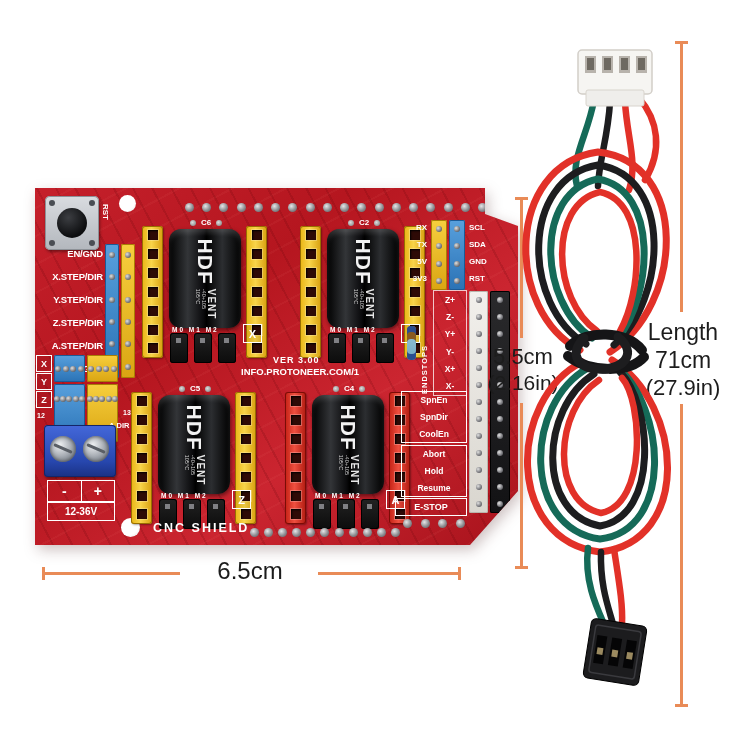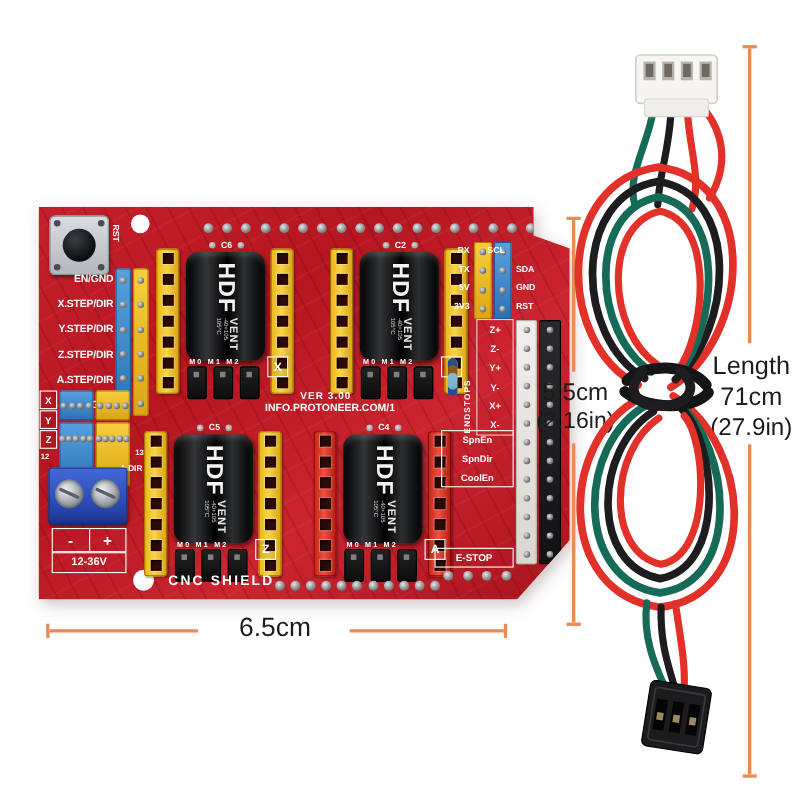--- a/index.html
+++ b/index.html
@@ -409,21 +409,21 @@
           <i class="pin" style="font-style: normal;"></i>
           <i class="pin" style="font-style: normal;"></i>
           <i class="pin" style="font-style: normal;"></i>
         </div>
     <div class="abs pincol col-blue" style="left:414px;top:32px;width:16px;height:70px">
           <i class="pin" style="font-style: normal;"></i>
           <i class="pin" style="font-style: normal;"></i>
           <i class="pin" style="font-style: normal;"></i>
           <i class="pin" style="font-style: normal;"></i>
         </div>
-    <div class="silk" style="left:408px;top:36px;font-size:8px">SCL</div>
+    <div class="silk" style="left:434px;top:36px;font-size:8px">SCL</div>
     <div class="silk" style="left:434px;top:53px;font-size:8px">SDA</div>
     <div class="silk" style="left:434px;top:70px;font-size:8px">GND</div>
     <div class="silk" style="left:434px;top:87px;font-size:8px">RST</div>
 
     <div class="abs vtext" style="left:385px;top:106px;height:100px">ENDSTOPS</div>
     <div class="abs endbox" style="left:398px;top:102px;width:32px;height:104px">
       <span>Z+</span>
       <span>Z-</span>
       <span>Y+</span>
       <span>Y-</span>
@@ -460,20 +460,25 @@
           <i class="pin" style="font-style: normal;"></i>
           <i class="pin" style="font-style: normal;"></i>
         </div>
 
     <div class="abs resistor"></div>
 
     <div class="abs grpbox" style="left:366px;top:203px;width:64px;height:50px">
       <span>SpnEn</span>
       <span>SpnDir</span>
       <span>CoolEn</span>
+    </div>
+    <div class="abs grpbox" style="left:366px;top:257px;width:64px;height:50px">
+      <span>Abort</span>
+      <span>Hold</span>
+      <span>Resume</span>
     </div>
     <div class="abs estop" style="left:360px;top:310px;width:70px;height:16px">E-STOP</div>
 
     <div class="silk" style="left:118px;top:334px;font-size:12.5px;letter-spacing:2px">CNC SHIELD</div>
     <div class="abs padrow" style="left:215px;top:339px;width:150px;height:10px">
           <i class="pad" style="font-style: normal;"></i>
           <i class="pad" style="font-style: normal;"></i>
           <i class="pad" style="font-style: normal;"></i>
           <i class="pad" style="font-style: normal;"></i>
           <i class="pad" style="font-style: normal;"></i>

